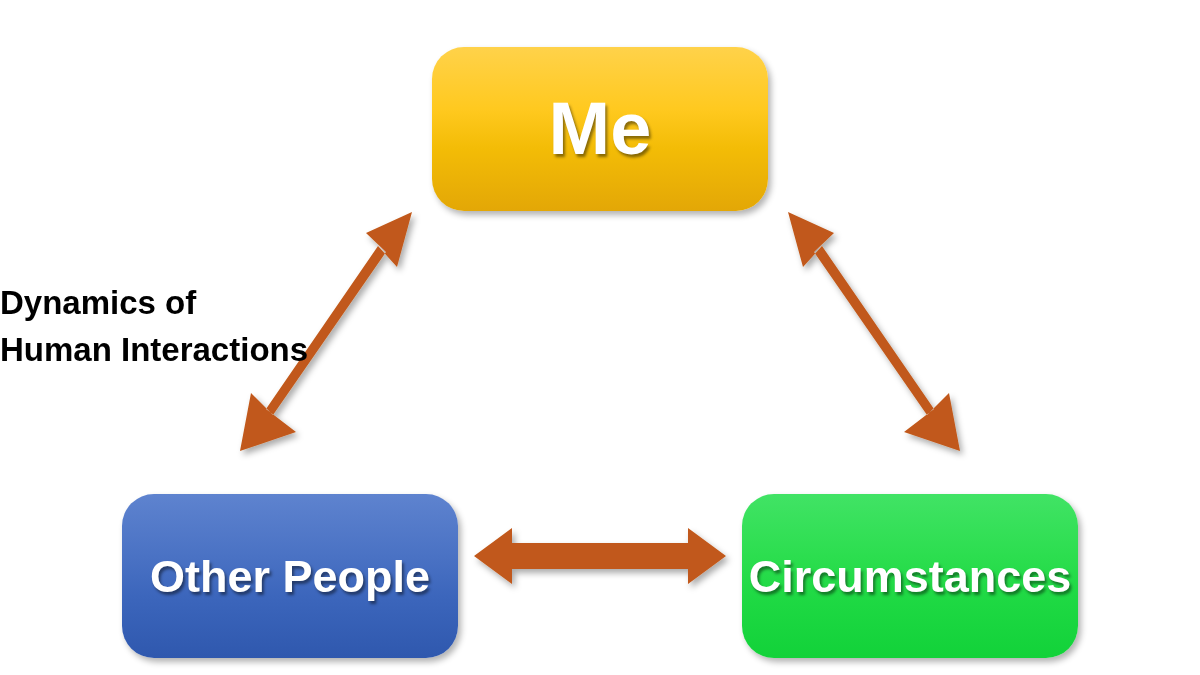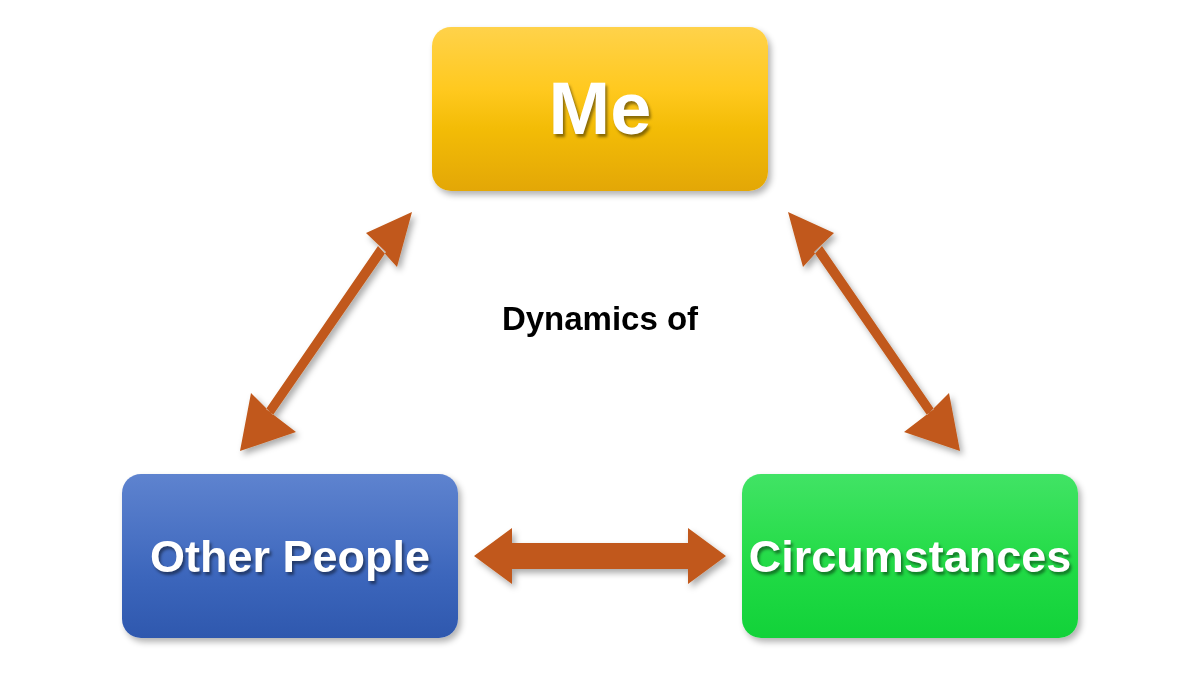--- a/index.html
+++ b/index.html
@@ -19,23 +19,24 @@
     height: 675px;
     background: #ffffff;
   }
 
   
   .node {
     position: absolute;
     display: flex;
     align-items: center;
     justify-content: center;
-    border-radius: 19px;
+    border-radius: 32px;
     box-shadow: 3px 4px 6px rgba(0,0,0,0.30);
     box-sizing: border-box;
+    margin-top: 20px;
   }
   .node-label {
     color: #ffffff;
     font-weight: bold;
     text-shadow: 2px 3px 3px rgba(0,0,0,0.45);
     letter-spacing: 0px;
     white-space: nowrap;
     line-height: 1;
   }
 
@@ -64,23 +65,23 @@
     width: 336px;
     height: 164px;
     background: linear-gradient(to bottom, #41E365 0%, #2CDE4F 38%, #1FD944 62%, #12D239 100%);
   }
   #node-circumstances .node-label { font-size: 45px; }
 
   
   #center-caption {
     position: absolute;
     left: 0;
-    top: 296px;
+    top: 280px;
     width: 1200px;
-    text-align: center;
+    text-align: left;
     color: #000000;
     font-weight: bold;
     font-size: 33px;
     line-height: 1.42;
     pointer-events: none;
   }
   #center-caption .cap-line { display: block; }
 
   
   #arrow-layer {
@@ -124,15 +125,16 @@
   <div class="node" id="node-other-people">
     <span class="node-label">Other People</span>
   </div>
 
   <div class="node" id="node-circumstances">
     <span class="node-label">Circumstances</span>
   </div>
 
   <div id="center-caption">
     <span class="cap-line">Dynamics of</span>
+    <span class="cap-line">Human Interactions</span>
   </div>
 
 </div>
 
 </body></html>

